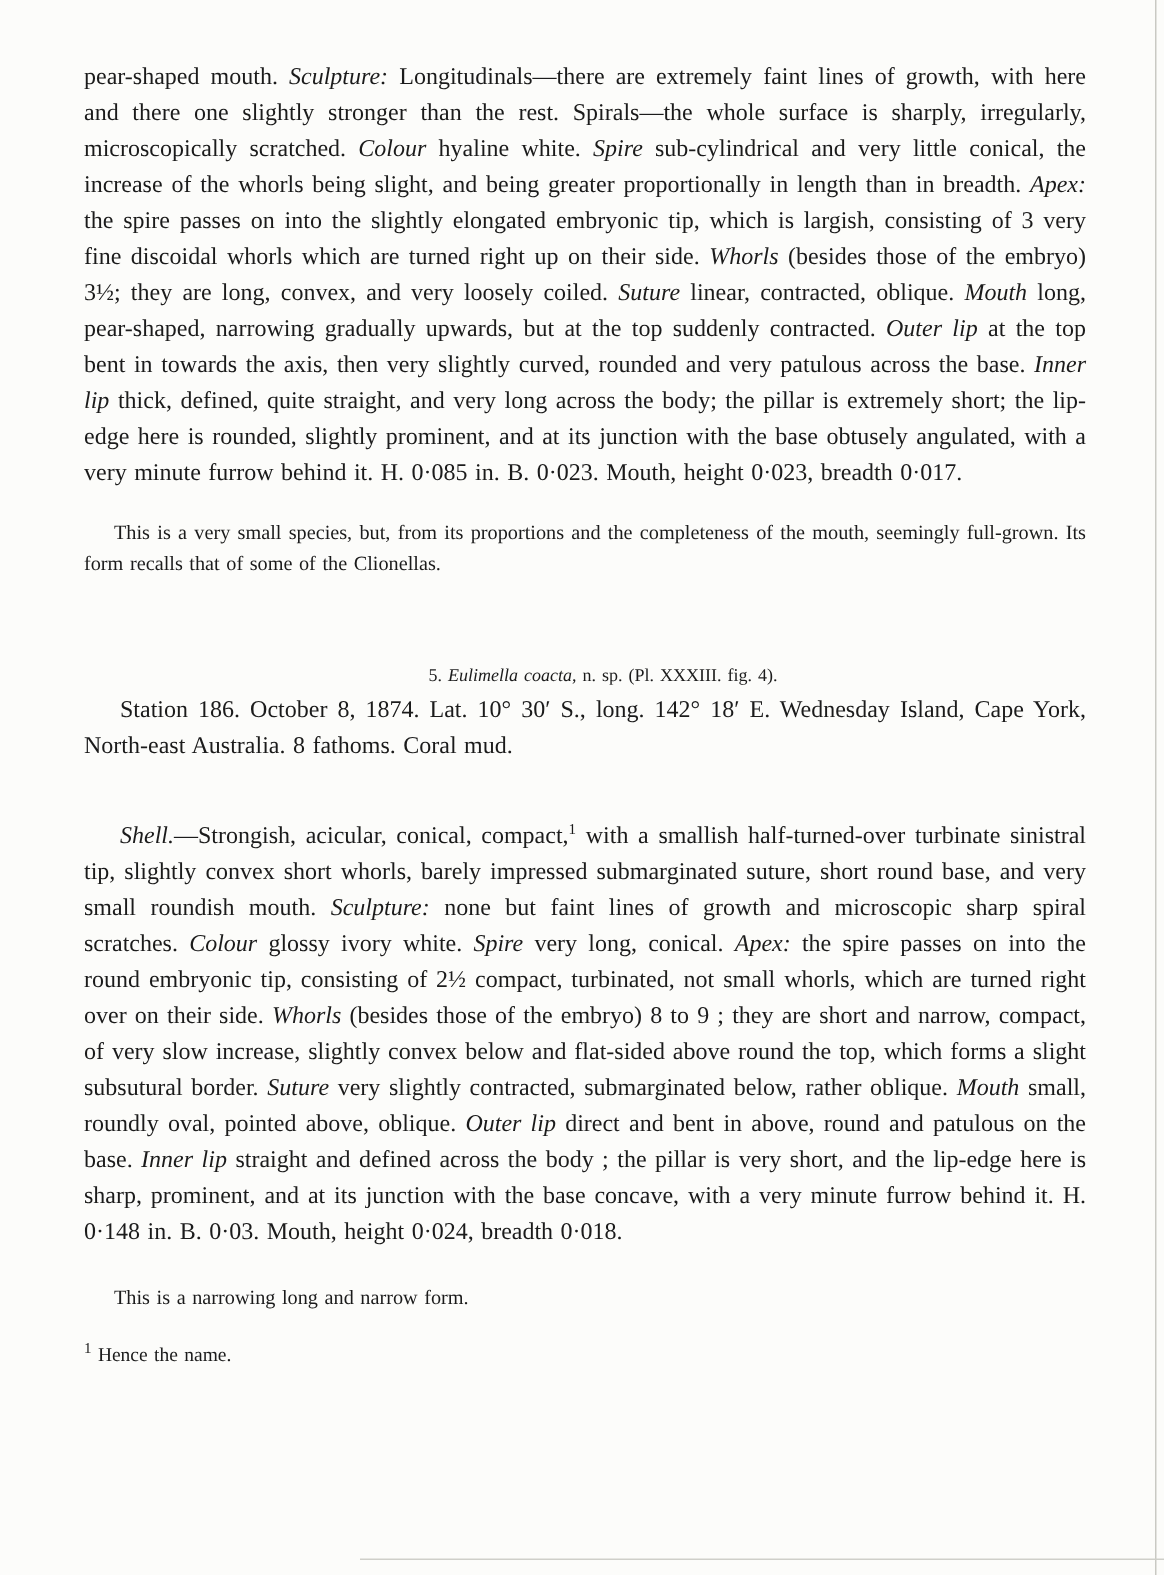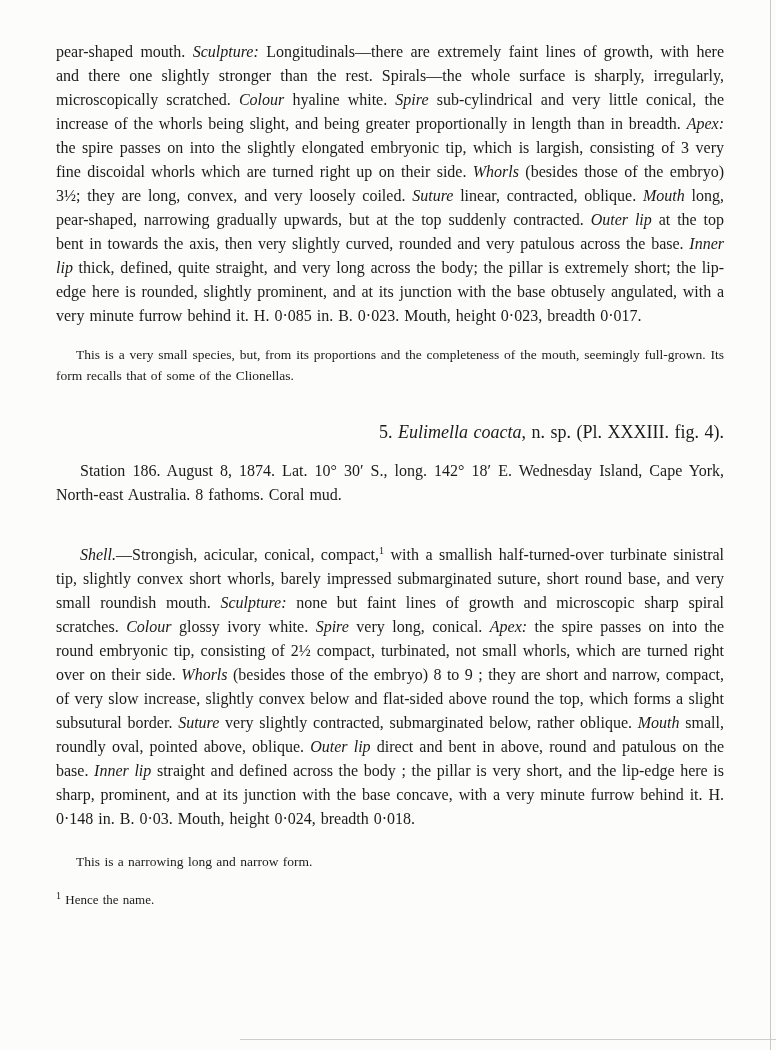--- a/index.html
+++ b/index.html
@@ -44,27 +44,26 @@
     font-size: 16px;
     line-height: 24px;
   }
   p.indent { text-indent: 24px; }
   p.small {
     font-size: 13.5px;
     line-height: 21px;
     text-indent: 20px;
   }
   p.para-desc    { margin-bottom: 16px; }
-  p.para-remark1 { margin-bottom: 34px; }
+  p.para-remark1 { margin-bottom: 52px; }
   p.heading {
-    font-size: 18px;
+    font-size: 12px;
     line-height: 24px;
     margin-left: 24px;
-    text-align: right;
-    margin-bottom: 15px;
+    text-align: center;
   }
   p.para-station { margin-bottom: 14px; }
   p.para-shell   { margin-bottom: 20px; margin-top: 36px; }
   p.para-remark2 { margin-bottom: 18px; }
   sup {
     font-size: 10px;
     line-height: 0;
     vertical-align: super;
   }
   .footnote {
@@ -92,21 +91,21 @@
 <div class="page">
 
 
   <main>
     <p class="body para-desc"><span>pear-shaped mouth.  </span><span style="font-style: italic;">Sculpture:</span><span> Longitudinals—there are extremely faint lines of growth, with here and there one slightly stronger than the rest.  Spirals—the whole surface is sharply, irregularly, microscopically scratched.  </span><span style="font-style: italic;">Colour</span><span> hyaline white.  </span><span style="font-style: italic;">Spire</span><span> sub-cylindrical and very little conical, the increase of the whorls being slight, and being greater proportionally in length than in breadth.  </span><span style="font-style: italic;">Apex:</span><span> the spire passes on into the slightly elongated embryonic tip, which is largish, consisting of 3 very fine discoidal whorls which are turned right up on their side.  </span><span style="font-style: italic;">Whorls</span><span> (besides those of the embryo) 3½; they are long, convex, and very loosely coiled.  </span><span style="font-style: italic;">Suture</span><span> linear, contracted, oblique.  </span><span style="font-style: italic;">Mouth</span><span> long, pear-shaped, narrowing gradually upwards, but at the top suddenly contracted.  </span><span style="font-style: italic;">Outer lip</span><span> at the top bent in towards the axis, then very slightly curved, rounded and very patulous across the base.  </span><span style="font-style: italic;">Inner lip</span><span> thick, defined, quite straight, and very long across the body; the pillar is extremely short; the lip-edge here is rounded, slightly prominent, and at its junction with the base obtusely angulated, with a very minute furrow behind it.  H. 0·085 in.  B. 0·023.  Mouth, height 0·023, breadth 0·017.</span></p>
 
     <p class="small para-remark1"><span>This is a very small species, but, from its proportions and the completeness of the mouth, seemingly full-grown.  Its form recalls that of some of the Clionellas.</span></p>
 
     <p class="heading"><span>5. </span><span style="font-style: italic;">Eulimella coacta</span><span>, n. sp. (Pl. XXXIII. fig. 4).</span></p>
 
-    <p class="body indent para-station"><span>Station 186.  August 8, 1874.  Lat. 10° 30′ S., long. 142° 18′ E.  Wednesday Island, Cape York, North-east Australia.  8 fathoms.  Coral mud.</span></p>
+    <p class="body indent para-station"><span>Station 186.  October 8, 1874.  Lat. 10° 30′ S., long. 142° 18′ E.  Wednesday Island, Cape York, North-east Australia.  8 fathoms.  Coral mud.</span></p>
 
     <p class="body indent para-shell"><span style="font-style: italic;">Shell.</span><span>—Strongish, acicular, conical, compact,</span><sup>1</sup><span> with a smallish half-turned-over turbinate sinistral tip, slightly convex short whorls, barely impressed submarginated suture, short round base, and very small roundish mouth.  </span><span style="font-style: italic;">Sculpture:</span><span> none but faint lines of growth and microscopic sharp spiral scratches.  </span><span style="font-style: italic;">Colour</span><span> glossy ivory white.  </span><span style="font-style: italic;">Spire</span><span> very long, conical.  </span><span style="font-style: italic;">Apex:</span><span> the spire passes on into the round embryonic tip, consisting of 2½ compact, turbinated, not small whorls, which are turned right over on their side.  </span><span style="font-style: italic;">Whorls</span><span> (besides those of the embryo) 8 to 9 ; they are short and narrow, compact, of very slow increase, slightly convex below and flat-sided above round the top, which forms a slight subsutural border.  </span><span style="font-style: italic;">Suture</span><span> very slightly contracted, submarginated below, rather oblique.  </span><span style="font-style: italic;">Mouth</span><span> small, roundly oval, pointed above, oblique.  </span><span style="font-style: italic;">Outer lip</span><span> direct and bent in above, round and patulous on the base.  </span><span style="font-style: italic;">Inner lip</span><span> straight and defined across the body ; the pillar is very short, and the lip-edge here is sharp, prominent, and at its junction with the base concave, with a very minute furrow behind it.  H. 0·148 in.  B. 0·03.  Mouth, height 0·024, breadth 0·018.</span></p>
 
     <p class="small para-remark2"><span>This is a narrowing long and narrow form.</span></p>
 
     <p class="footnote"><sup>1</sup><span> Hence the name.</span></p>
   </main>
 
   <div class="scan-edge-right"></div>
   <div class="scan-edge-bottom"></div>

